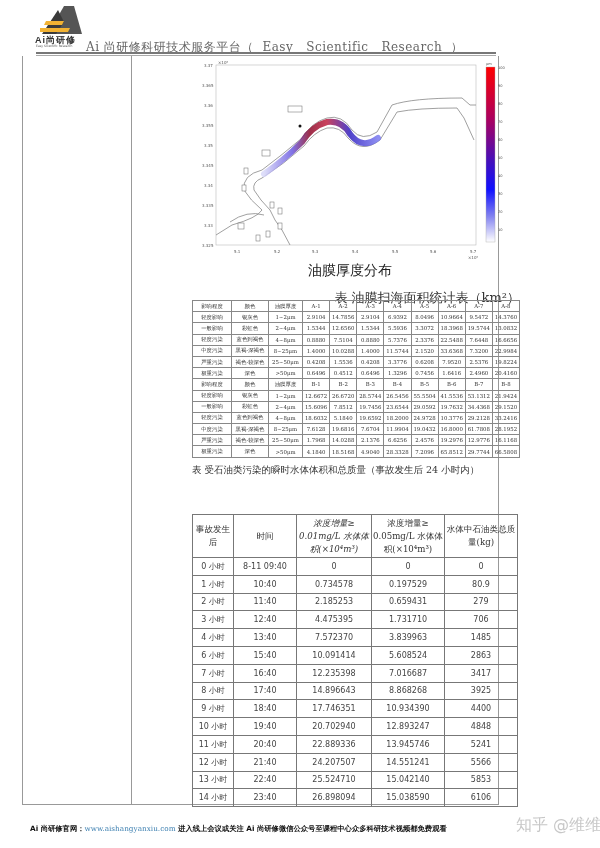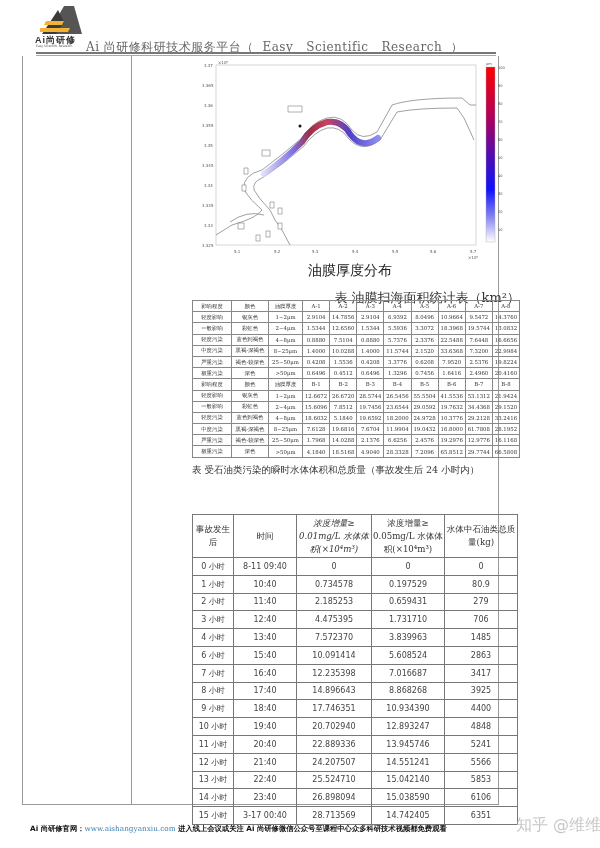--- a/index.html
+++ b/index.html
@@ -430,26 +430,19 @@
         <td>15.042140</td>
         <td>5853</td>
       </tr>
     <tr>
         <td>14 小时</td>
         <td>23:40</td>
         <td>26.898094</td>
         <td>15.038590</td>
         <td>6106</td>
       </tr>
-    <tr>
-        <td>15 小时</td>
-        <td>3-17 00:40</td>
-        <td>28.713569</td>
-        <td>14.742405</td>
-        <td>6351</td>
-      </tr>
   </tbody>
 </table>
 
 <div class="footer">
   <span>Ai 尚研修官网：</span><span class="url">www.aishangyanxiu.com</span><span> 进入线上会议或关注 Ai 尚研修微信公众号至课程中心众多科研技术视频都免费观看</span>
 </div>
 <div class="watermark">知乎 @维维</div>
 
 </body></html>

